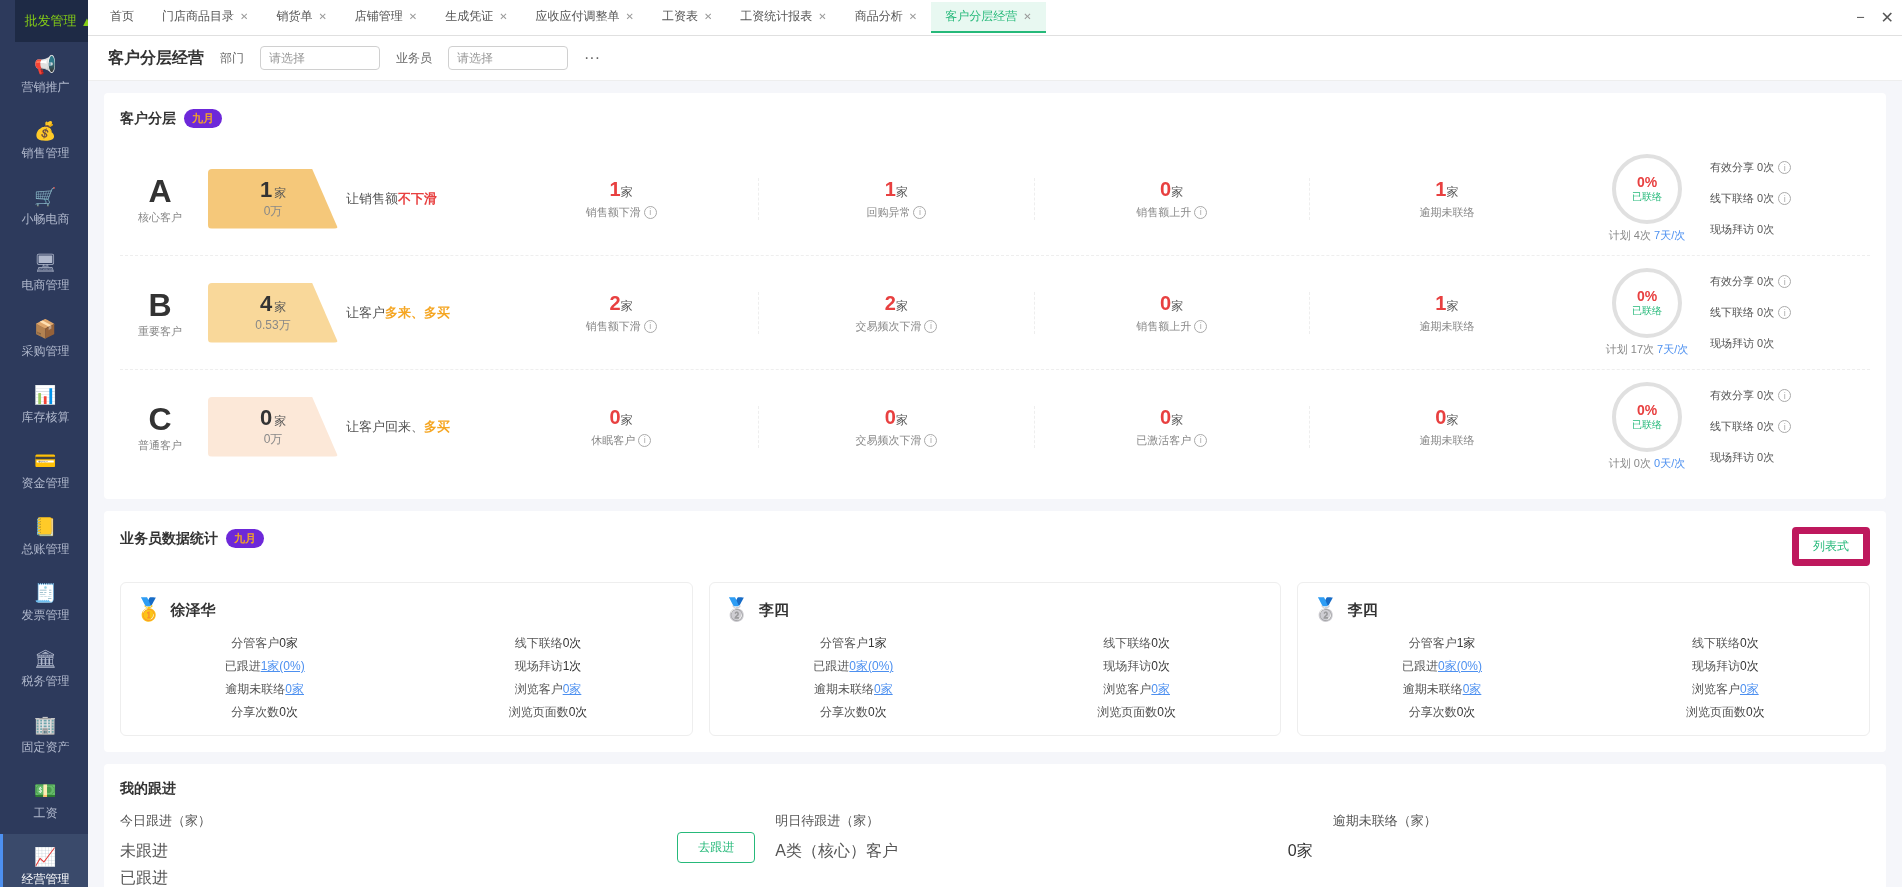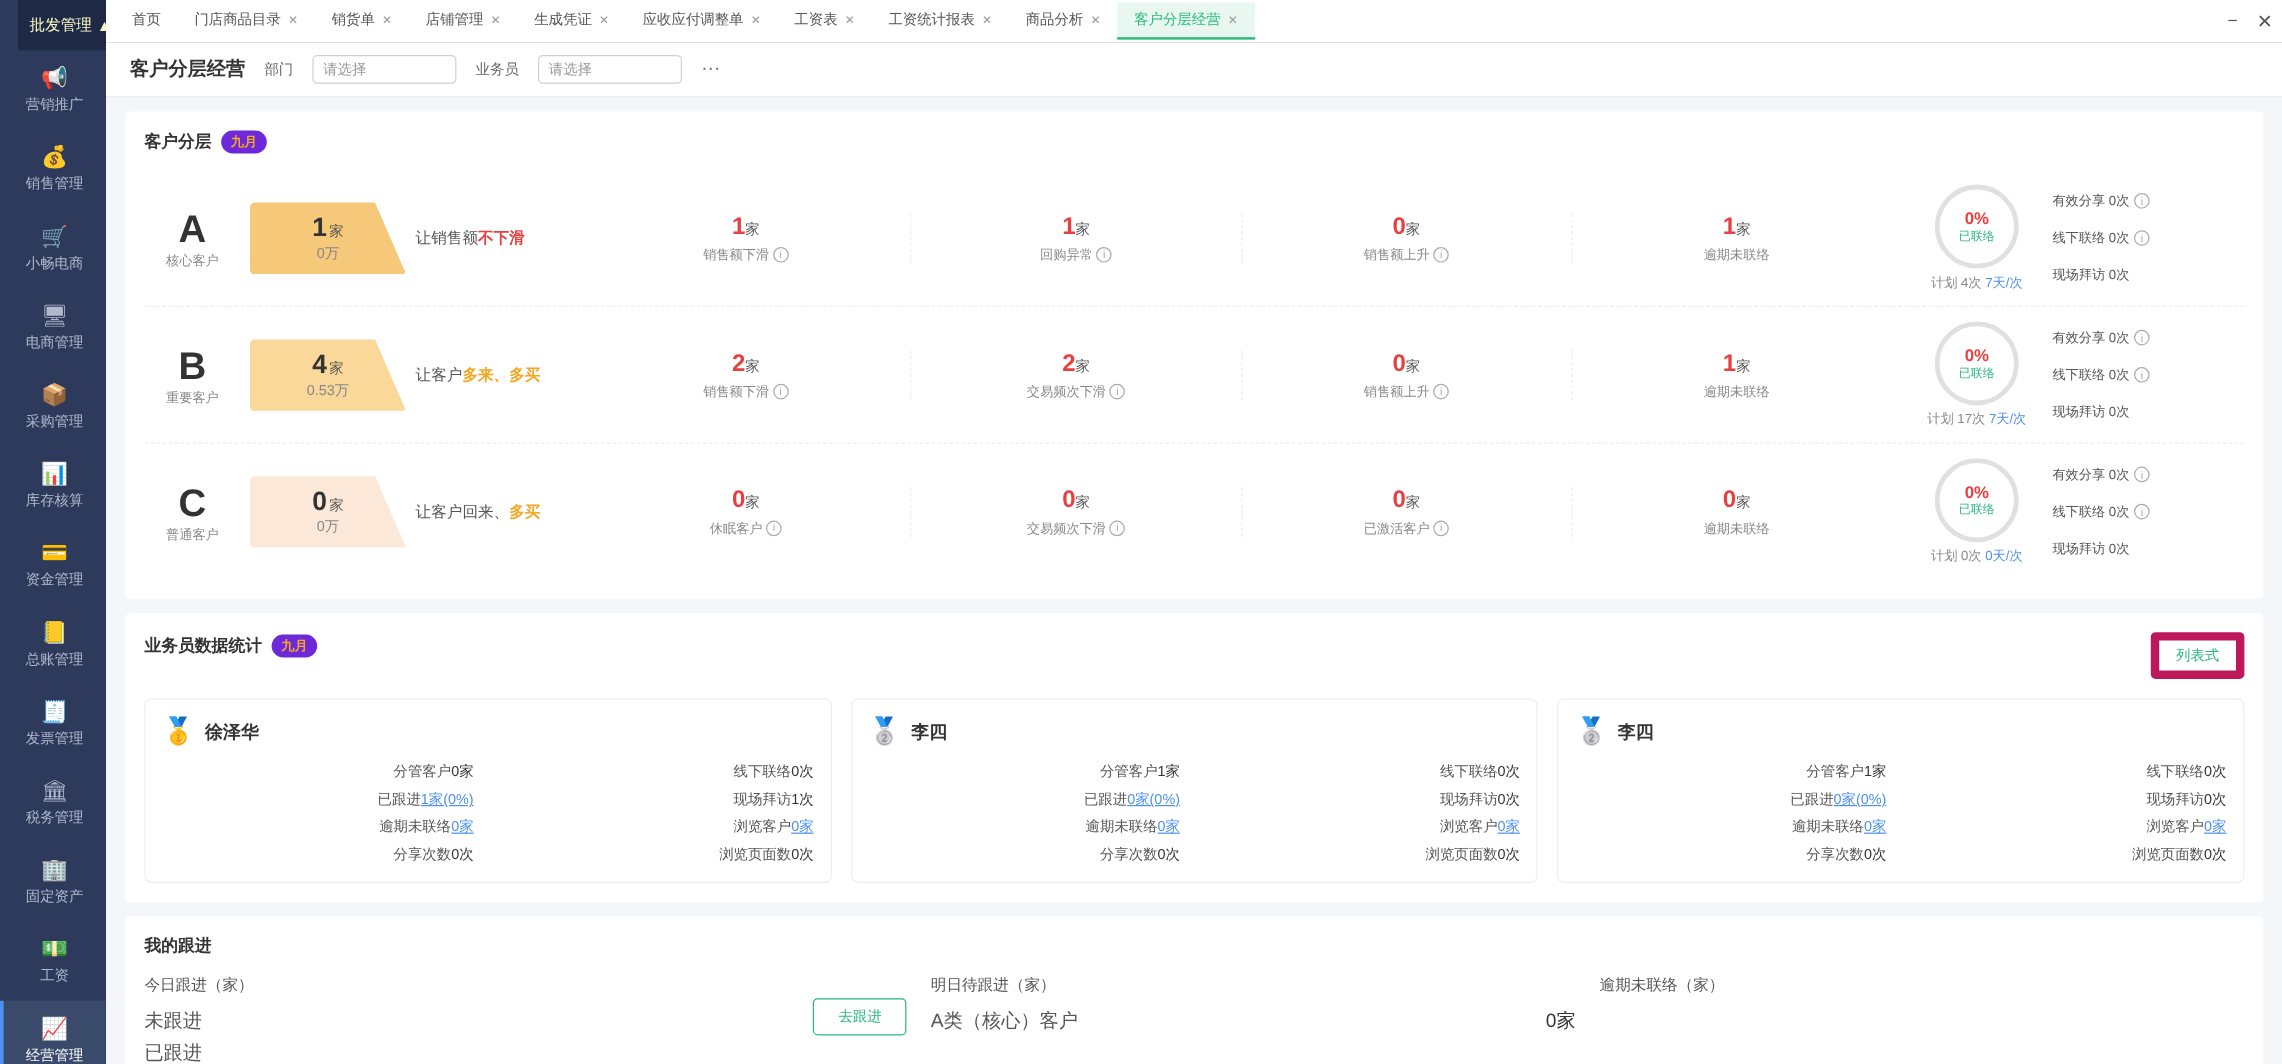--- a/index.html
+++ b/index.html
@@ -16,21 +16,21 @@
       flex-shrink: 0;
       height: 100%;
       overflow-y: auto;
     }
     .sidebar-logo {
       width: 100%;
       background: #1e2a45;
       padding: 12px 0;
       text-align: center;
       font-size: 13px;
-      color: #fef9c3;
+      color: #84cc16;
       cursor: pointer;
       display: flex;
       align-items: center;
       justify-content: center;
       gap: 4px;
       margin-left: 30px;
     }
     .sidebar-item {
       width: 100%;
       padding: 12px 0;
@@ -348,21 +348,21 @@
       font-weight: bold;
       color: #333;
     }
     .sp-stats-grid {
       display: grid;
       grid-template-columns: 1fr 1fr;
       gap: 6px 24px;
     }
     .sp-stat-row {
       display: flex;
-      justify-content: flex-end;
+      justify-content: center;
       font-size: 12px;
       color: #555;
     }
     .sp-stat-val {
       color: #4d90f0;
       cursor: pointer;
       text-decoration: underline;
     }
     .sp-stat-val.plain { color: #333; text-decoration: none; cursor: default; }
 

